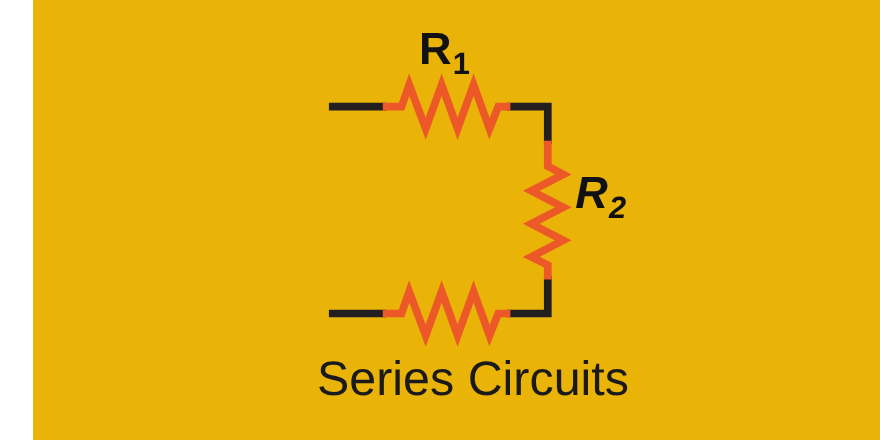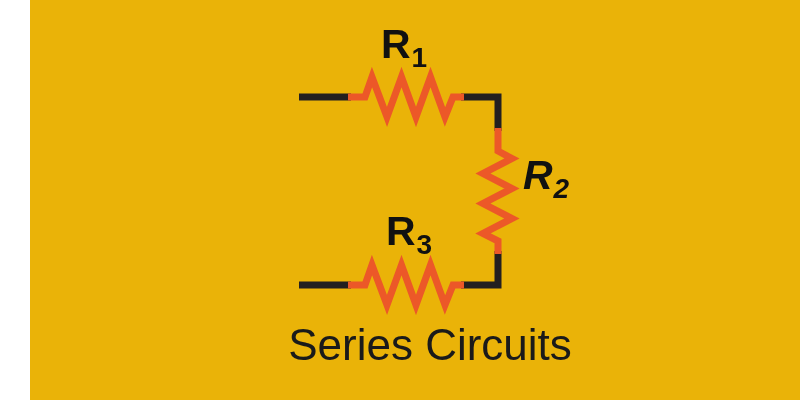--- a/index.html
+++ b/index.html
@@ -68,19 +68,16 @@
   </svg>
 
   <div class="res-label" style="left:351px; top:24px;">
     <span>R</span><span class="sub">1</span>
   </div>
 
   <div class="res-label" style="left:493px; top:155px;font-style:italic;">
     <span>R</span><span class="sub">2</span>
   </div>
 
-  <div class="res-label" style="left:356px; top:211px;">
-    <span>R</span><span class="sub">3</span>
-  </div>
 
   <div id="caption">Series Circuits</div>
 
 </div>
 
 </body></html>

